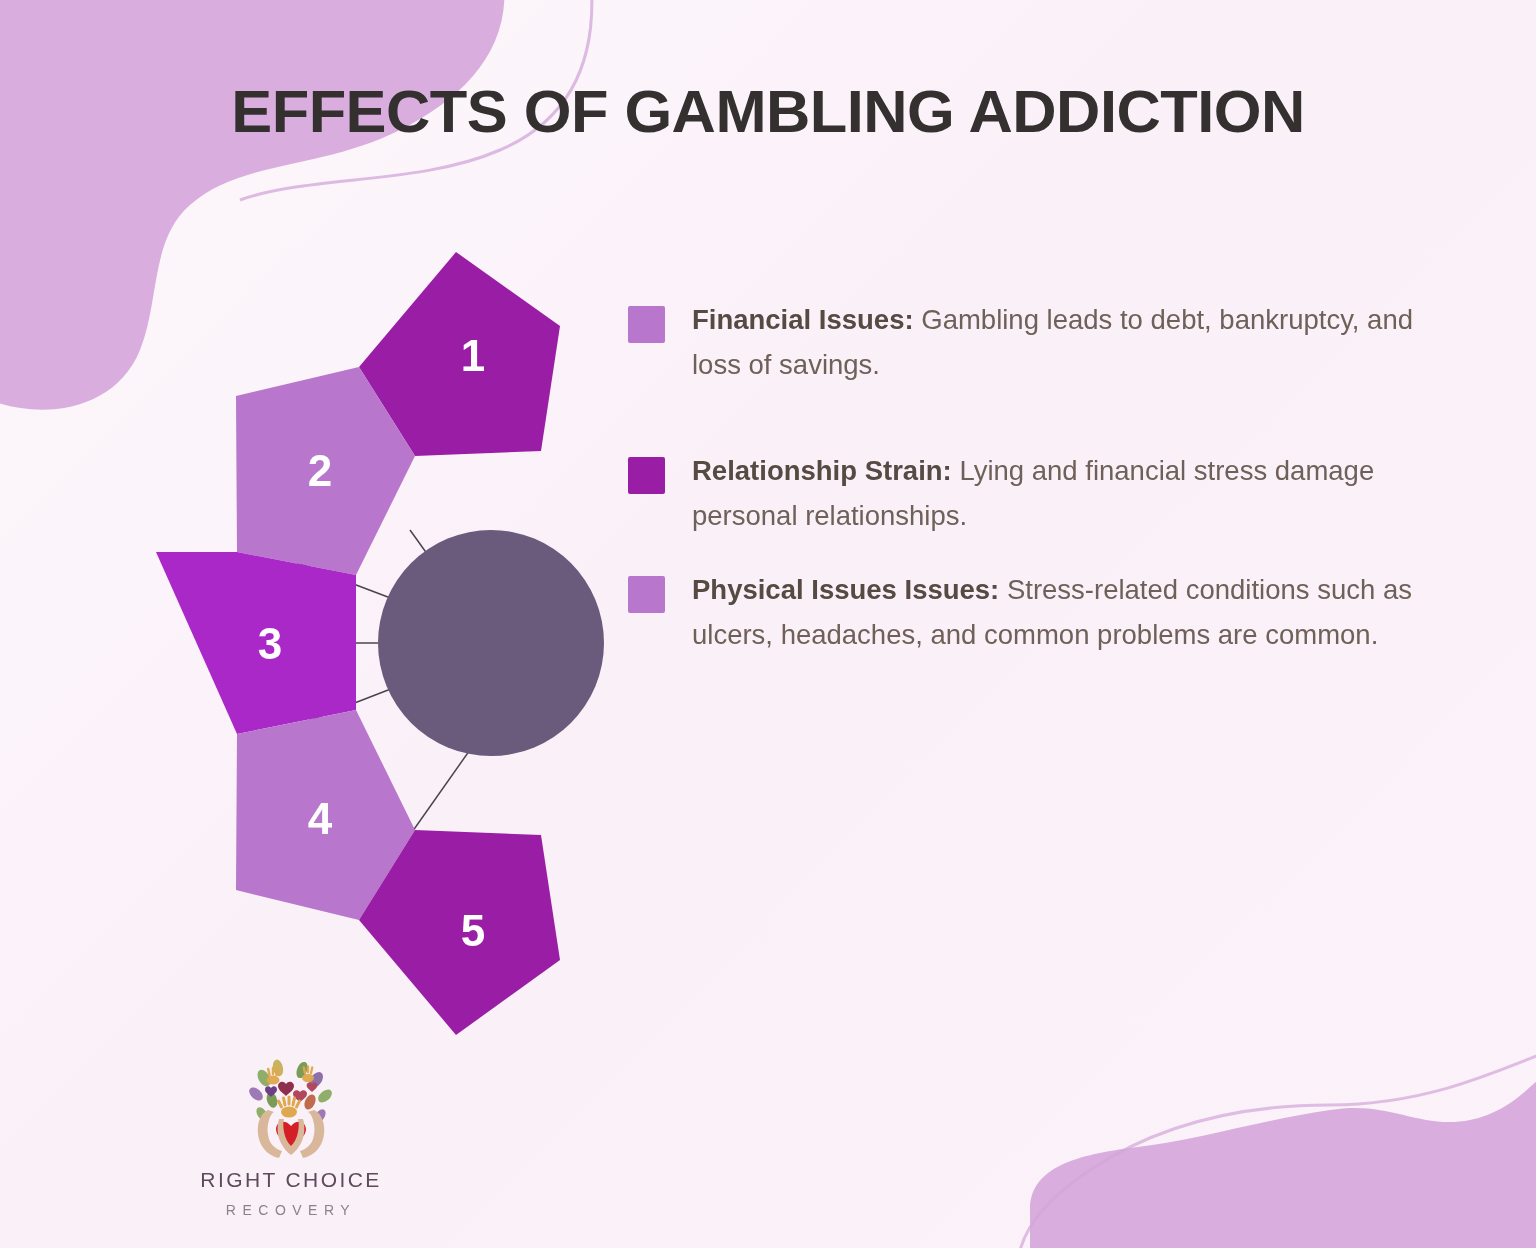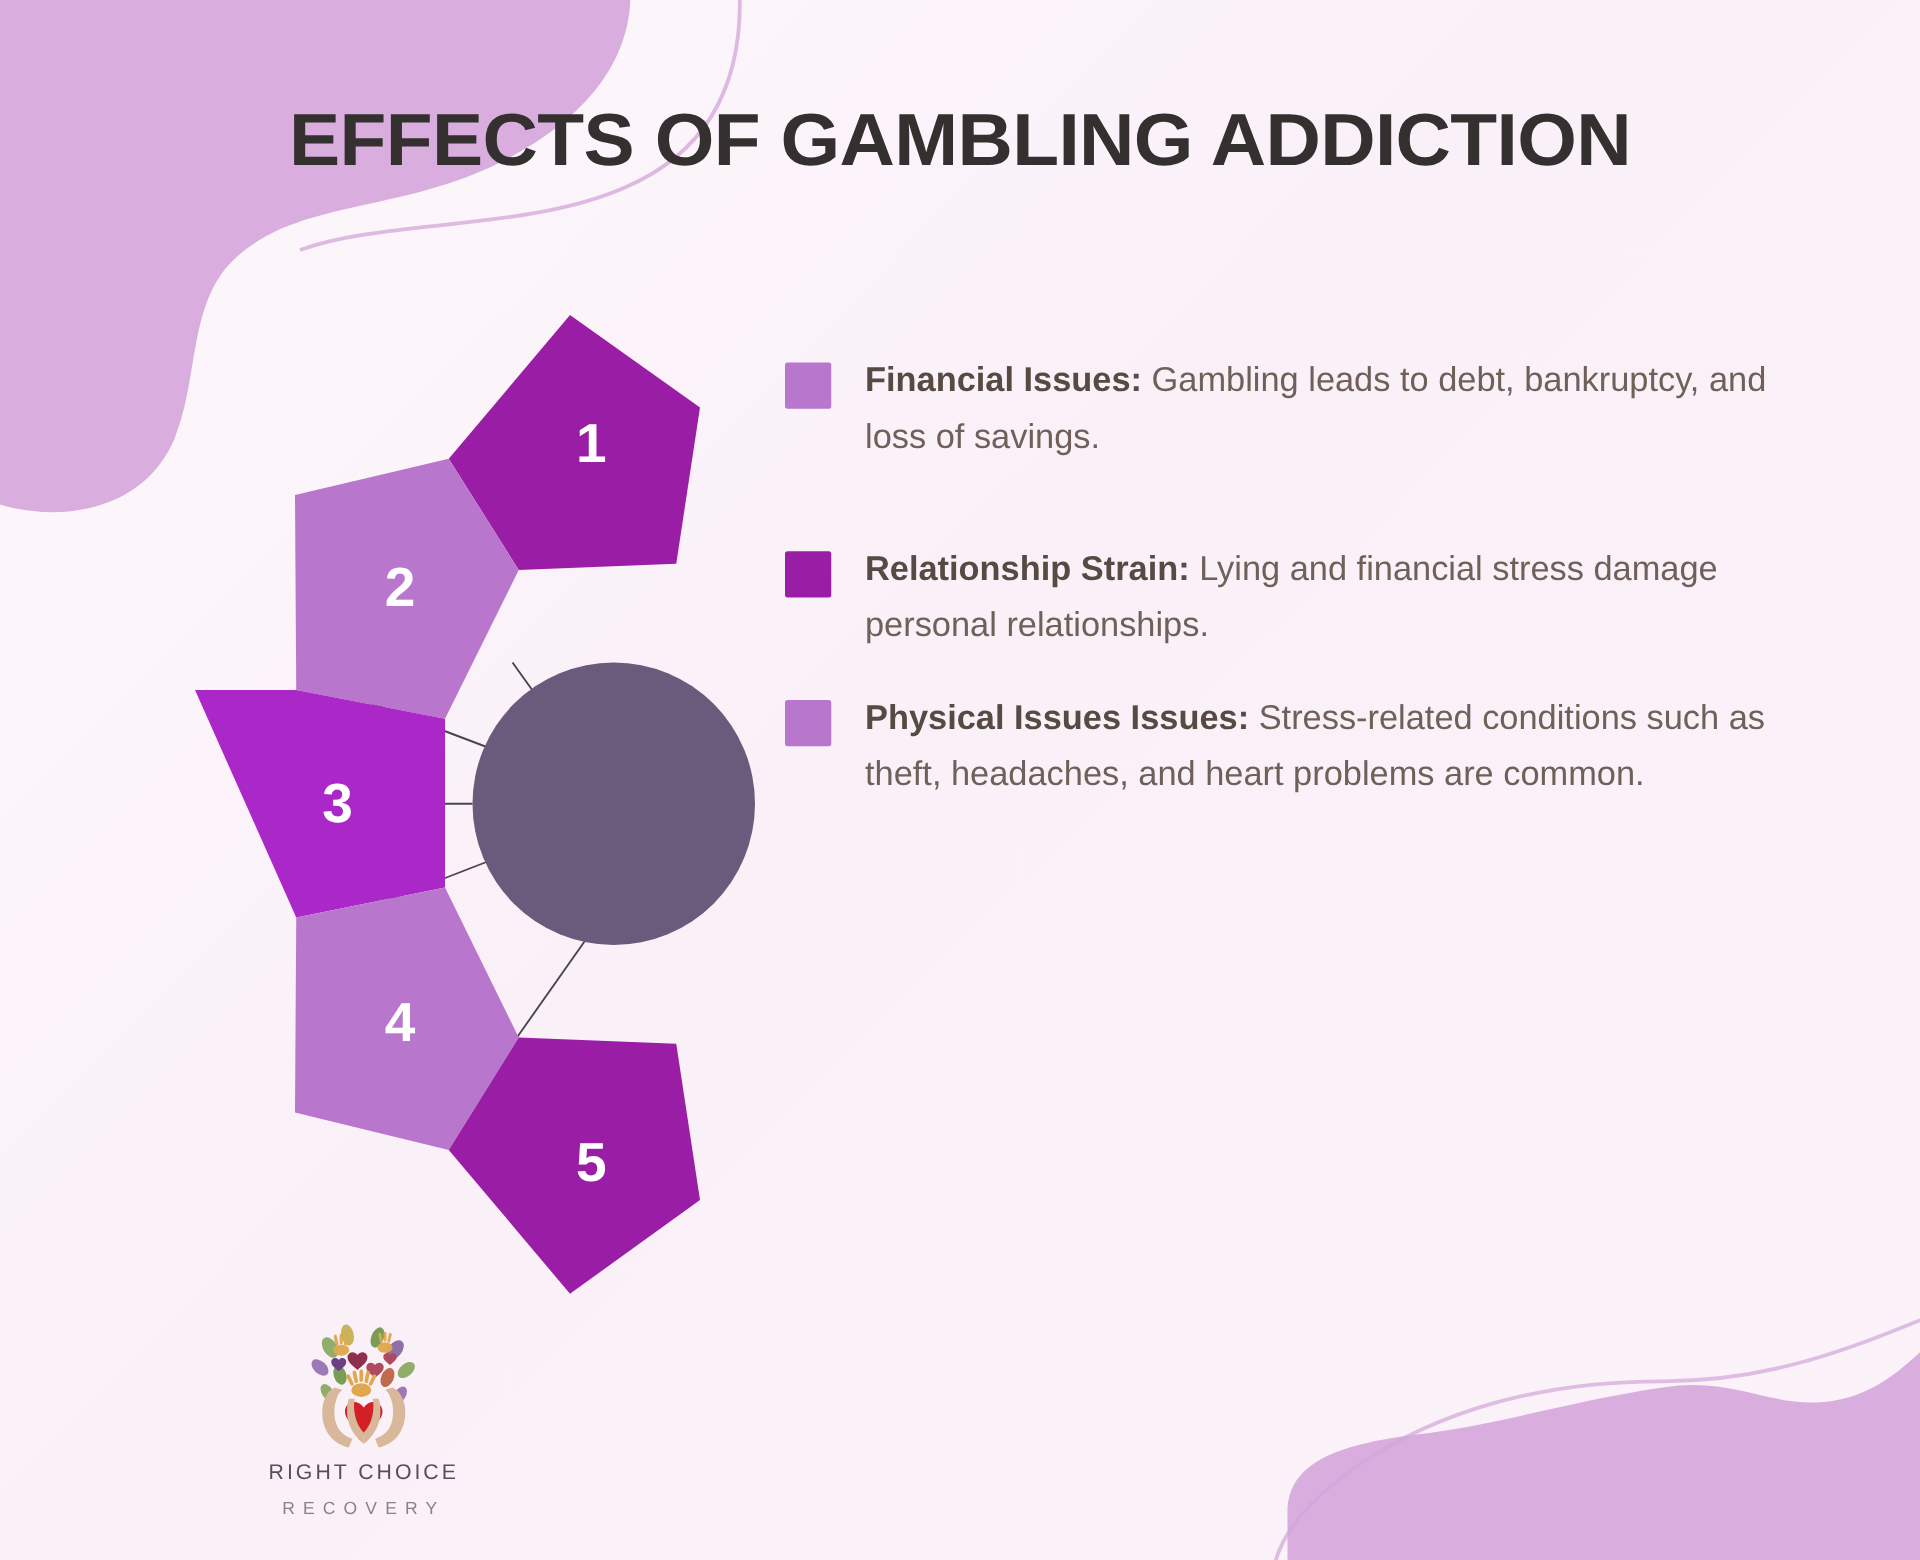--- a/index.html
+++ b/index.html
@@ -83,33 +83,33 @@
     line-height: 1.62;
     color: #6f6159;
     font-family: "Liberation Sans", sans-serif;
     max-width: 760px;
   }
   .effect-label {
     font-weight: 700;
     color: #564a42;
   }
   
-  .effect-item.gap-lg { margin-bottom: 62px; }
+  .effect-item.gap-lg { margin-bottom: 62px; margin-top: 16px; }
   .effect-item.gap-xl { }
 
   
   #brand-logo {
     position: absolute;
     left: 186px;
     top: 1052px;
     width: 210px;
     text-align: center;
   }
   #logo-name {
-    font-size: 17px;
+    font-size: 21px;
     letter-spacing: 2.4px;
     color: #5e4a5c;
     font-family: "Liberation Sans", sans-serif;
     margin-top: 4px;
   }
   #logo-sub {
     font-size: 14px;
     letter-spacing: 6.5px;
     color: #8a8289;
     font-family: "Liberation Sans", sans-serif;
@@ -185,21 +185,21 @@
 
     <div class="effect-item gap-xl">
       <div class="effect-bullet" style="background:#9a1ea5"></div>
       <div class="effect-text"><span class="effect-label">Relationship Strain:</span><span> Lying and financial stress damage personal relationships.</span></div>
     </div>
 
 
 
     <div class="effect-item">
       <div class="effect-bullet" style="background:#b876cc"></div>
-      <div class="effect-text"><span class="effect-label">Physical Issues Issues:</span><span> Stress-related conditions such as theft, headaches, and heart problems are common.</span></div>
+      <div class="effect-text"><span class="effect-label">Physical Issues Issues:</span><span> Stress-related conditions such as ulcers, headaches, and common problems are common.</span></div>
     </div>
 
   </div>
 
   <div id="brand-logo">
     <svg width="150" height="112" viewBox="0 0 150 112" style="display:block;margin:0 auto;">
 
       <g>
         <ellipse cx="48" cy="26" rx="5.5" ry="9" fill="#8fae6a" transform="rotate(-30 48 26)"></ellipse>
         <ellipse cx="62" cy="16" rx="5" ry="8.5" fill="#c9b35e" transform="rotate(-12 62 16)"></ellipse>

